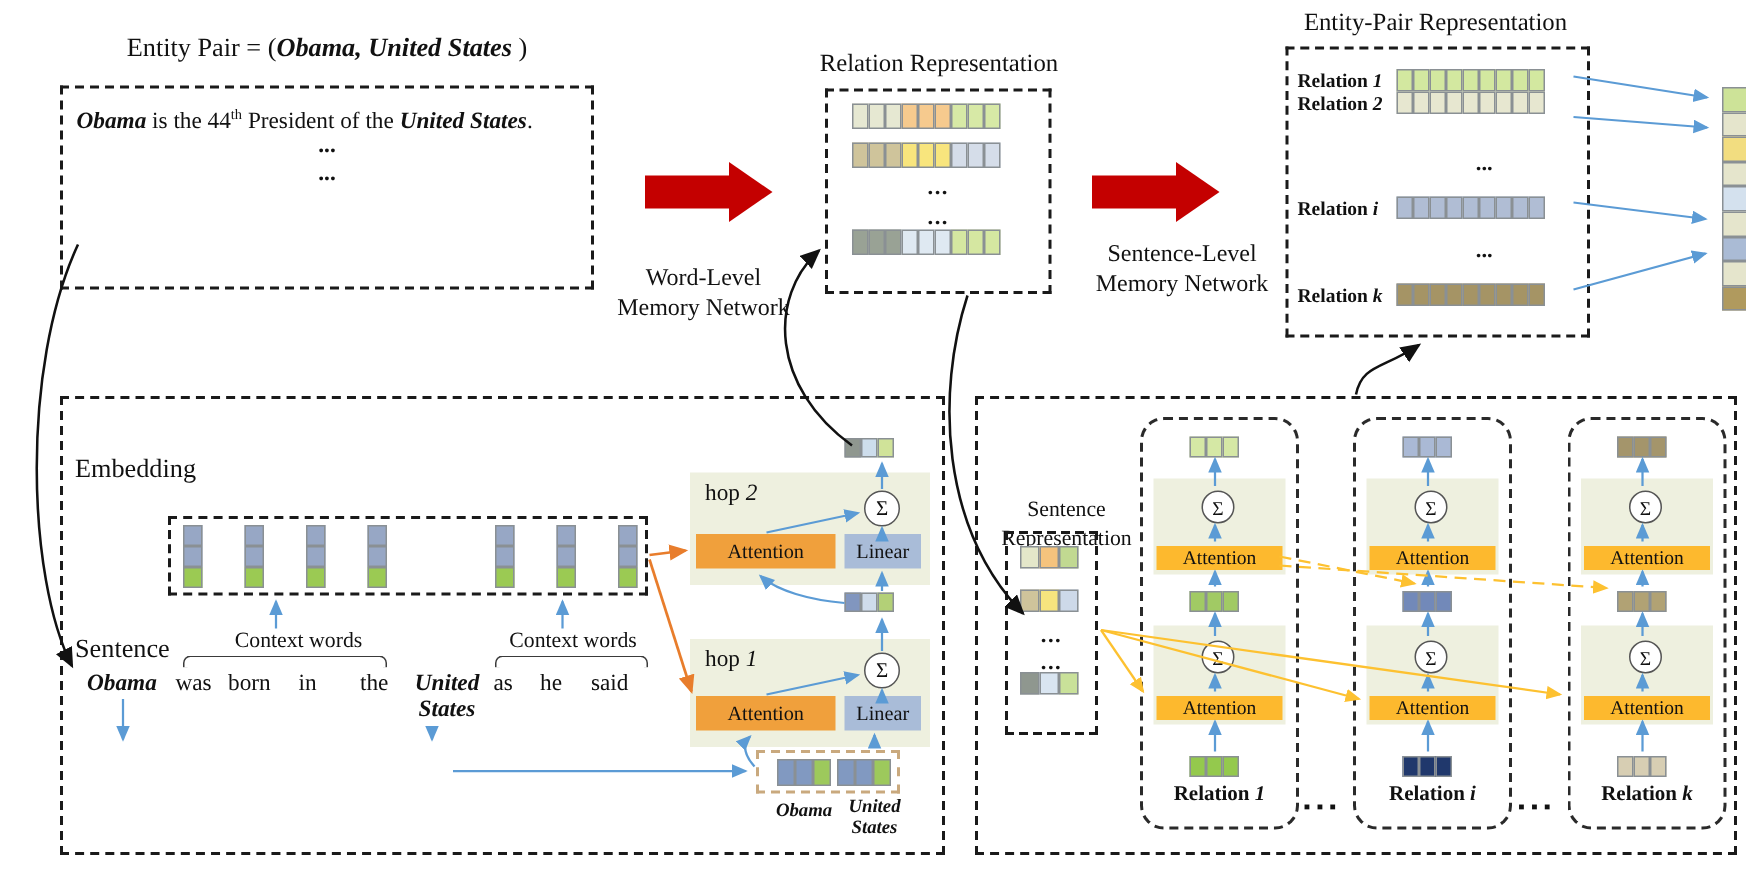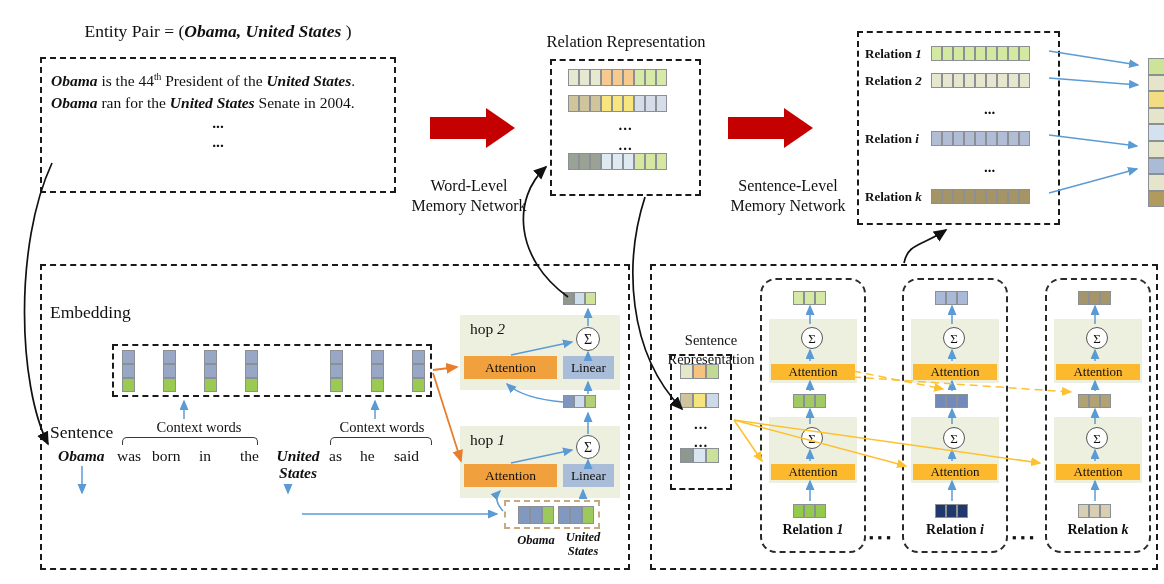--- a/index.html
+++ b/index.html
@@ -75,35 +75,34 @@
 </style>
 </head>
 <body>
 
 <div id="canvas">
 
   <div class="abs tl-title"><span>Entity  Pair = (</span><span class="bi">Obama, United States</span><span> )</span></div>
 
   <div class="abs dashed" id="box-sentences">
     <div class="line"><span class="bi">Obama</span><span> is the 44</span><span class="sup">th</span><span> President of the </span><span class="bi">United States</span><span>.</span></div>
-    <div class="line"><span class="bi">Obama</span><span> ran for the </span><span class="bi">United States</span><span> Senate in 2004.</span></div>
     <div class="line dots"><span>...</span></div>
     <div class="line dots"><span>...</span></div>
   </div>
 
   <div class="abs ra-body" style="left:418px;top:117px;width:56px;"></div>
   <div class="abs ra-head" style="left:474px;top:108px;"></div>
   <div class="abs mem-label" style="left:382px;top:176px;width:150px;">
     <div>Word-Level</div>
     <div>Memory Network</div>
   </div>
 
   <div class="abs ra-body" style="left:716px;top:117px;width:56px;"></div>
   <div class="abs ra-head" style="left:772px;top:108px;"></div>
-  <div class="abs mem-label" style="left:695px;top:176px;width:162px;">
+  <div class="abs mem-label" style="left:695px;top:160px;width:162px;">
     <div>Sentence-Level</div>
     <div>Memory Network</div>
   </div>
 
   <div class="abs" id="sr-title">Relation  Representation</div>
   <div class="abs dashed" id="sr-box">
     <div class="sr-row" style="top:8px;">
         <div class="cell" style="background: rgb(230, 232, 210);"></div>
         <div class="cell" style="background: rgb(230, 232, 210);"></div>
         <div class="cell" style="background: rgb(230, 232, 210);"></div>
@@ -133,36 +132,37 @@
         <div class="cell" style="background: rgb(153, 162, 149);"></div>
         <div class="cell" style="background: rgb(223, 233, 242);"></div>
         <div class="cell" style="background: rgb(223, 233, 242);"></div>
         <div class="cell" style="background: rgb(223, 233, 242);"></div>
         <div class="cell" style="background: rgb(213, 231, 161);"></div>
         <div class="cell" style="background: rgb(213, 231, 161);"></div>
         <div class="cell" style="background: rgb(213, 231, 161);"></div>
       </div>
   </div>
 
+  <div class="abs" id="epr-title">Entity-Pair  Representation</div>
   <div class="abs dashed" id="epr-box">
     <div class="epr-row" style="top:12px;">
       <span class="lbl"><span>Relation </span><i>1</i></span>
       <span style="display:flex;">
           <div class="cell" style="background: rgb(211, 232, 160);"></div>
           <div class="cell" style="background: rgb(211, 232, 160);"></div>
           <div class="cell" style="background: rgb(211, 232, 160);"></div>
           <div class="cell" style="background: rgb(211, 232, 160);"></div>
           <div class="cell" style="background: rgb(211, 232, 160);"></div>
           <div class="cell" style="background: rgb(211, 232, 160);"></div>
           <div class="cell" style="background: rgb(211, 232, 160);"></div>
           <div class="cell" style="background: rgb(211, 232, 160);"></div>
           <div class="cell" style="background: rgb(211, 232, 160);"></div>
         </span>
     </div>
-    <div class="epr-row" style="top:39px;justify-content:flex-end;">
+    <div class="epr-row" style="top:27px;justify-content:flex-end;">
       <span class="lbl"><span>Relation </span><i>2</i></span>
       <span style="display:flex;">
           <div class="cell" style="background: rgb(231, 231, 208);"></div>
           <div class="cell" style="background: rgb(231, 231, 208);"></div>
           <div class="cell" style="background: rgb(231, 231, 208);"></div>
           <div class="cell" style="background: rgb(231, 231, 208);"></div>
           <div class="cell" style="background: rgb(231, 231, 208);"></div>
           <div class="cell" style="background: rgb(231, 231, 208);"></div>
           <div class="cell" style="background: rgb(231, 231, 208);"></div>
           <div class="cell" style="background: rgb(231, 231, 208);"></div>

